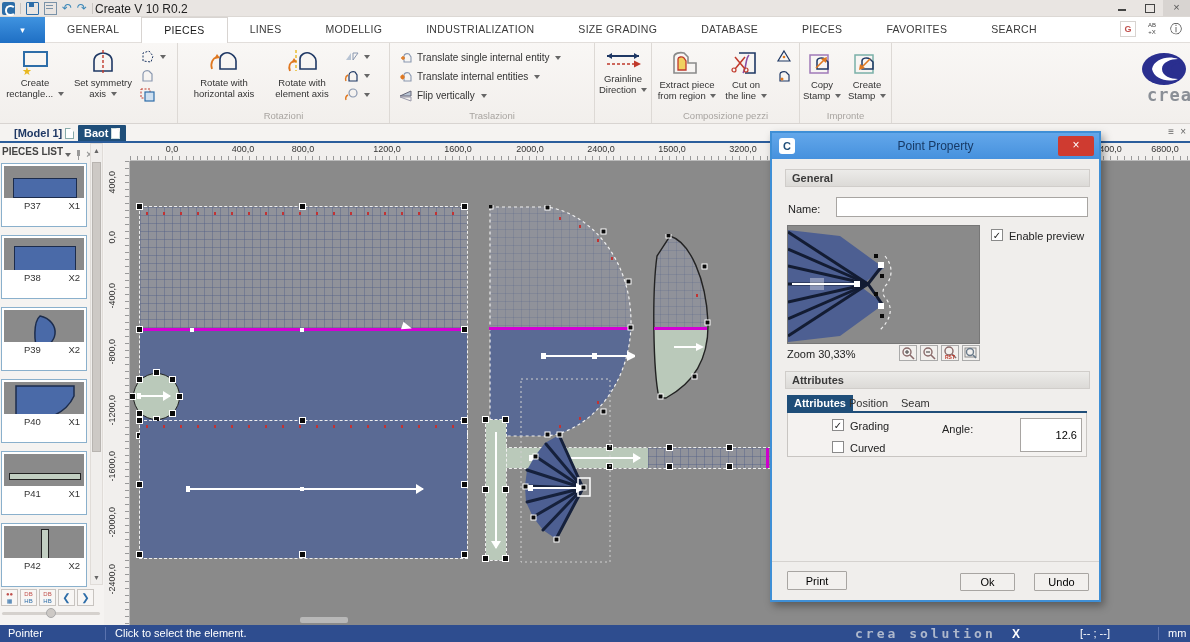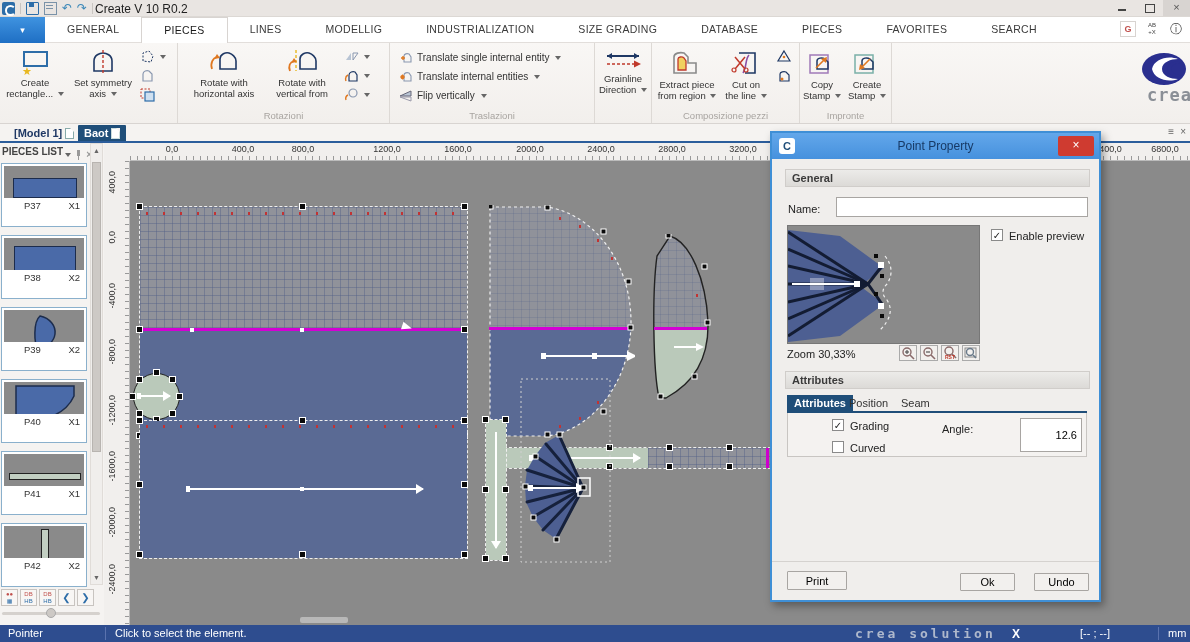--- a/index.html
+++ b/index.html
@@ -232,21 +232,21 @@
         </svg>
         <div class="blab"><span>Rotate with</span><br><span>horizontal axis</span></div>
       </div>
       <div class="bigbtn" style="left:88px;width:72px">
         <svg class="bic" width="32" height="26">
           <line x1="10" y1="1" x2="10" y2="22" stroke="#e8b820" stroke-width="1.4" stroke-dasharray="3 2"></line>
           <path d="M14 20 L14 10 C14 5 20 3 23 4 C26 5 30 8 30 12 L30 20 Z" fill="none" stroke="#1f3864" stroke-width="1.6"></path>
           <path d="M4 22 C2 17 4 13 8 12" fill="none" stroke="#e07820" stroke-width="1.8"></path>
           <path d="M8 9 L11 13 L5 14 Z" fill="#e07820"></path>
         </svg>
-        <div class="blab"><span>Rotate with</span><br><span>vertical from</span></div>
+        <div class="blab"><span>Rotate with</span><br><span>element axis</span></div>
       </div>
       <div class="stack" style="left:166px">
         <div class="srow">
           <svg class="sic">
               <path d="M2 11 L7 4 L7 11 Z" fill="#b8c4d4"></path>
               <path d="M9 11 L14 4 L9 4 Z" fill="none" stroke="#8a98b0"></path>
             </svg>
           <span class="caret"></span>
         </div>
         <div class="srow">
@@ -479,21 +479,21 @@
 
   <div class="ruler-corner"></div>
   <div class="hruler">
     <span class="hlab" style="left:42px">0,0</span>
     <span class="hlab" style="left:113px">400,0</span>
     <span class="hlab" style="left:173px">800,0</span>
     <span class="hlab" style="left:257px">1200,0</span>
     <span class="hlab" style="left:328px">1600,0</span>
     <span class="hlab" style="left:400px">2000,0</span>
     <span class="hlab" style="left:471px">2400,0</span>
-    <span class="hlab" style="left:542px">2800,0</span>
+    <span class="hlab" style="left:542px">1500,0</span>
     <span class="hlab" style="left:613px">3200,0</span>
     <span class="hlab" style="left:685px">3600,0</span>
     <span class="hlab" style="left:754px">4000</span>
     <span class="hlab" style="left:978px">6400,0</span>
     <span class="hlab" style="left:1035px">6800,0</span>
   </div>
   <div class="vruler">
     <span class="vlab" style="top:10px">400,0</span>
     <span class="vlab" style="top:70px">0,0</span>
     <span class="vlab" style="top:122px">-400,0</span>

